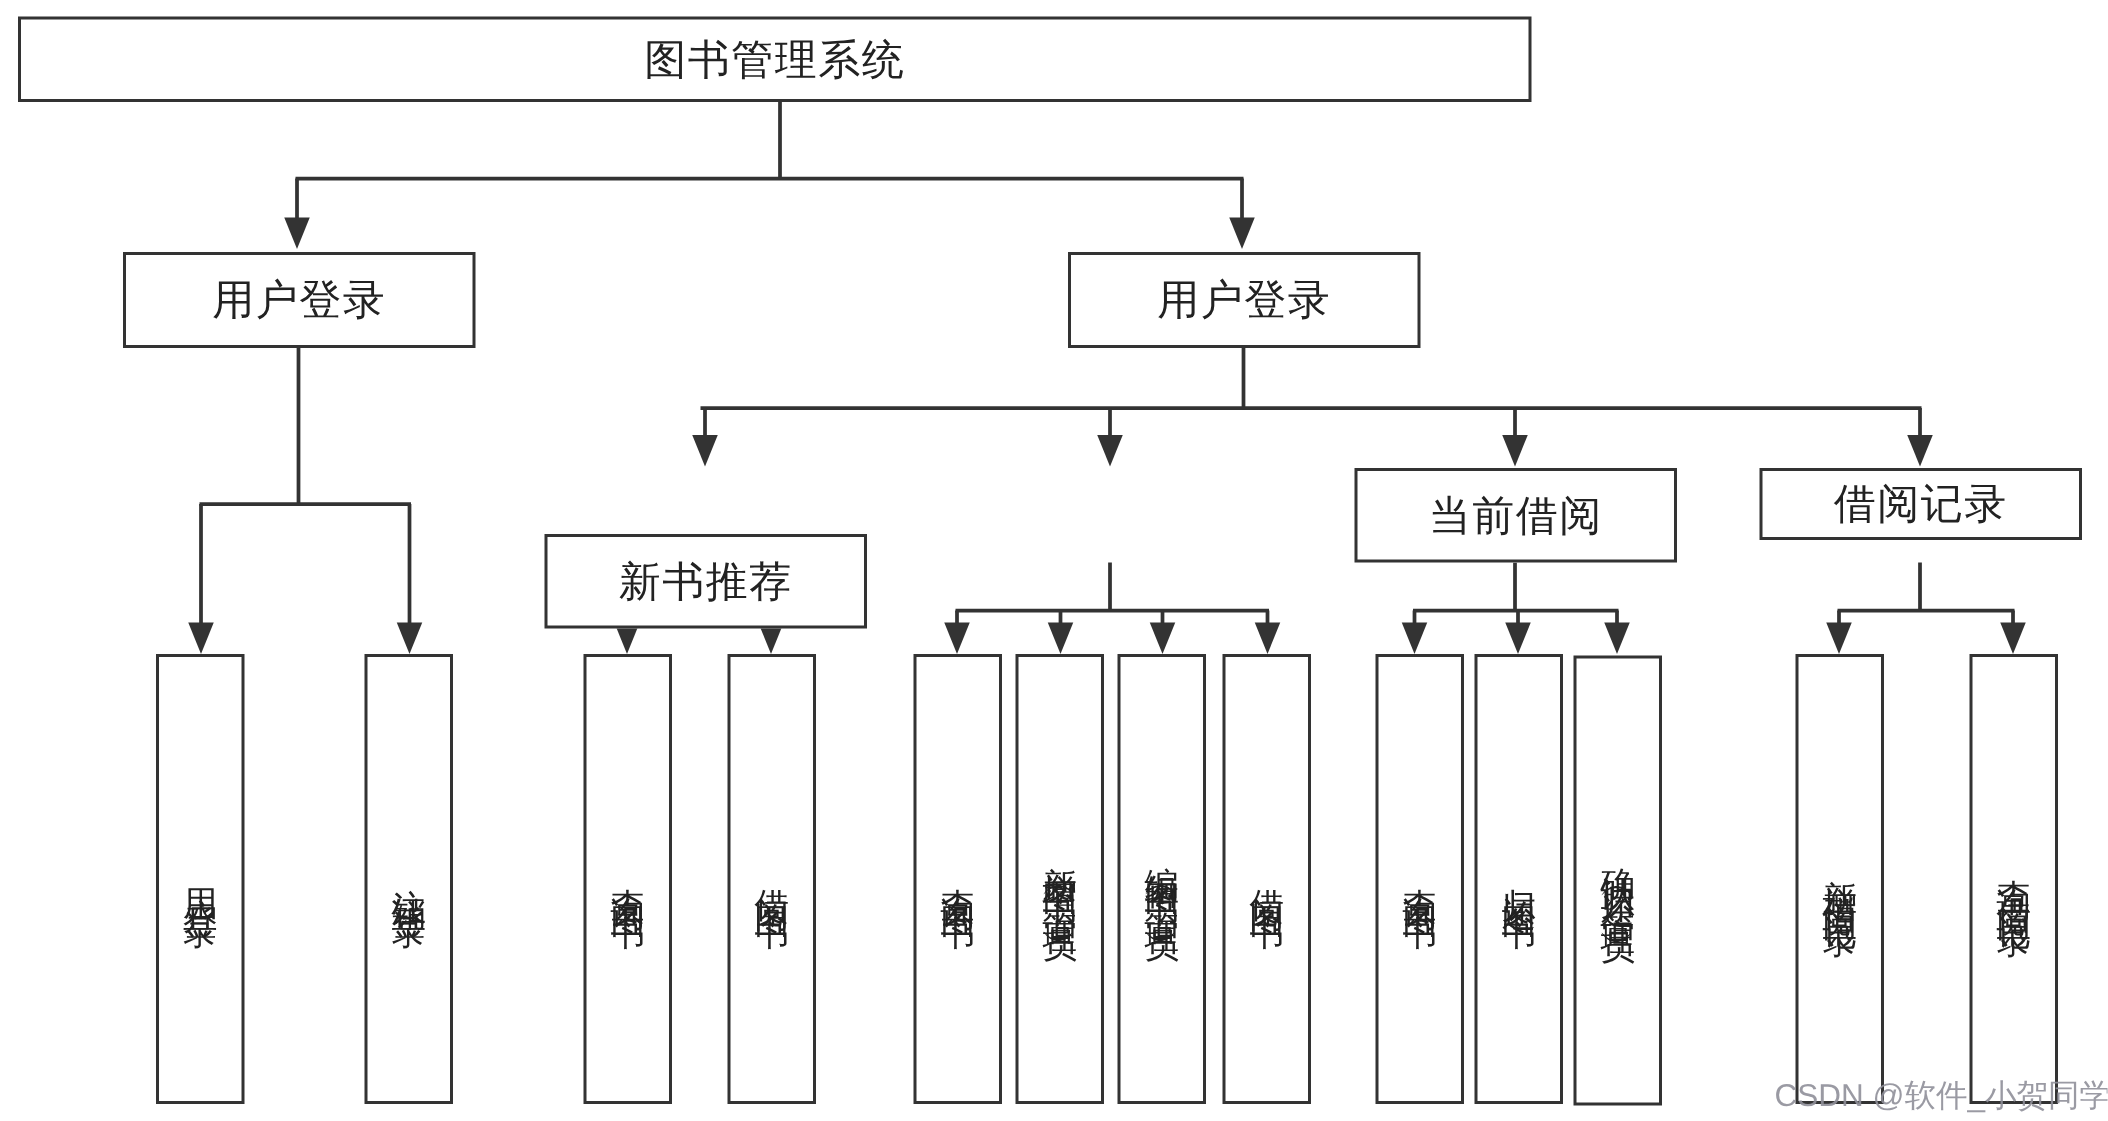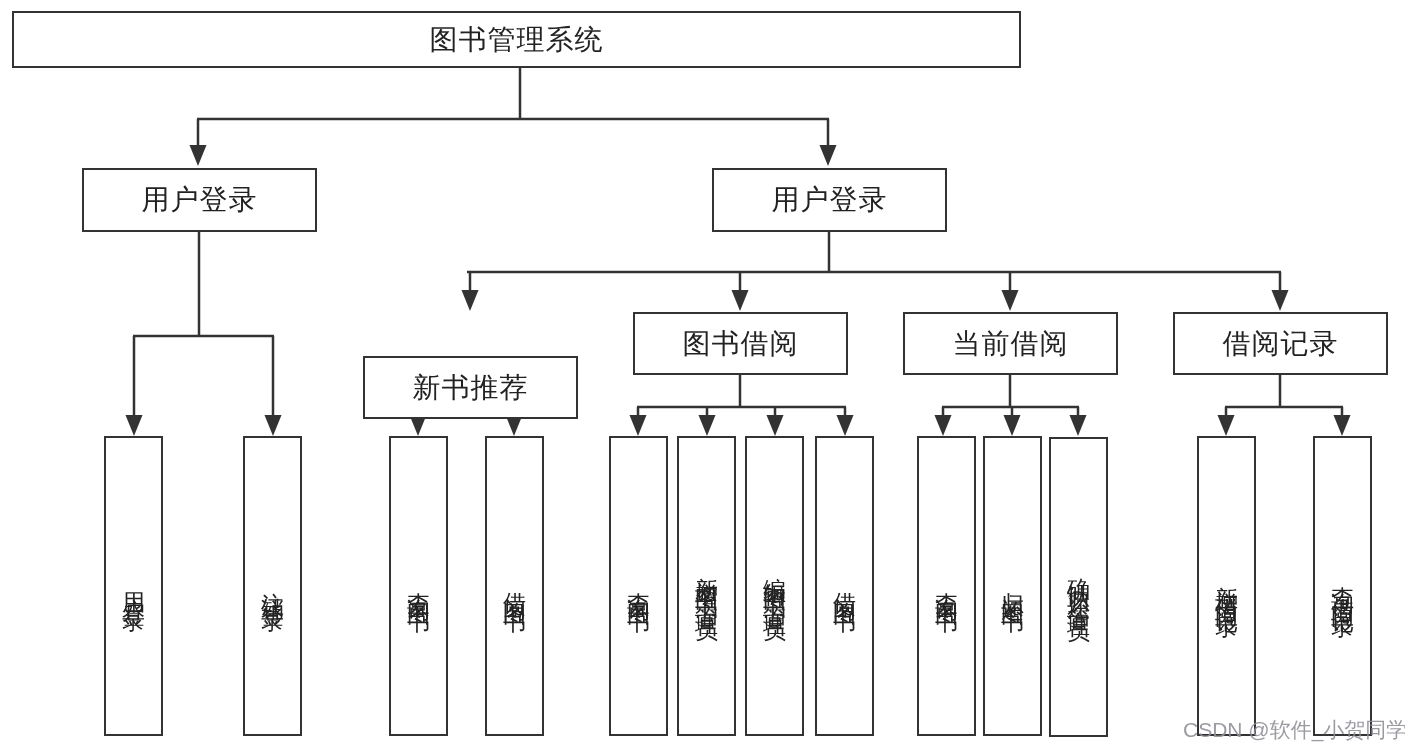--- a/index.html
+++ b/index.html
@@ -122,23 +122,22 @@
       <line x1="1342" y1="407" x2="1342" y2="418"></line>
       <polygon points="1333.5,415 1350.5,415 1342,436"></polygon>
     </svg>
 
   <div class="box" style="left:12px; top:11px; width:1009px; height:57px;">图书管理系统</div>
 
   <div class="box" style="left:82px; top:168px; width:235px; height:64px;">用户登录</div>
   <div class="box" style="left:712px; top:168px; width:235px; height:64px;">用户登录</div>
 
   <div class="box" style="left:363px; top:312px; width:215px; height:63px;margin-top:44px;">新书推荐</div>
-  <div class="box" style="left:633px; top:312px; width:215px; height:63px;">图书借阅</div>
   <div class="box" style="left:903px; top:312px; width:215px; height:63px;text-align:center;">当前借阅</div>
-  <div class="box" style="left:1173px; top:312px; width:215px; height:63px;">借阅记录</div>
+  <div class="box" style="left:1173px; top:312px; width:215px; height:48px;">借阅记录</div>
 
   <div class="box leaf" style="left:104px; top:436px; width:59px; height:300px;">用户登录</div>
   <div class="box leaf" style="left:243px; top:436px; width:59px; height:300px;">注销登录</div>
 
   <div class="box leaf" style="left:389px; top:436px; width:59px; height:300px;">查询图书</div>
   <div class="box leaf" style="left:485px; top:436px; width:59px; height:300px;">借阅图书</div>
 
   <div class="box leaf" style="left:609px; top:436px; width:59px; height:300px;">查询图书</div>
   <div class="box leaf" style="left:677px; top:436px; width:59px; height:300px;">新增图书（管理员）</div>
   <div class="box leaf" style="left:745px; top:436px; width:59px; height:300px;">编辑图书（管理员）</div>

